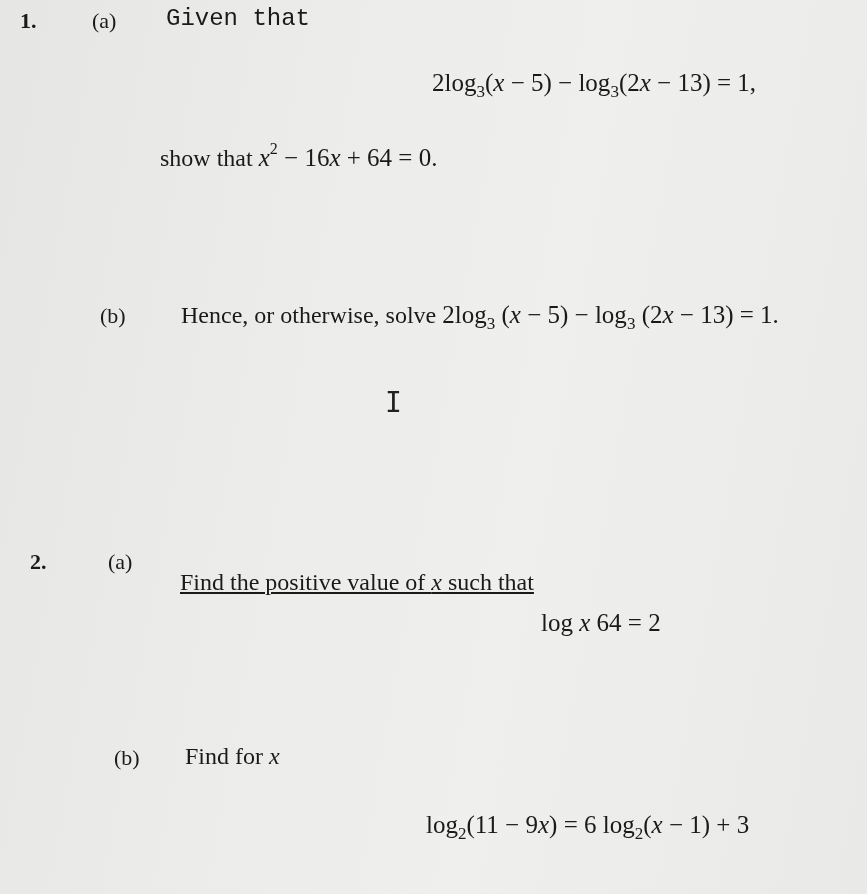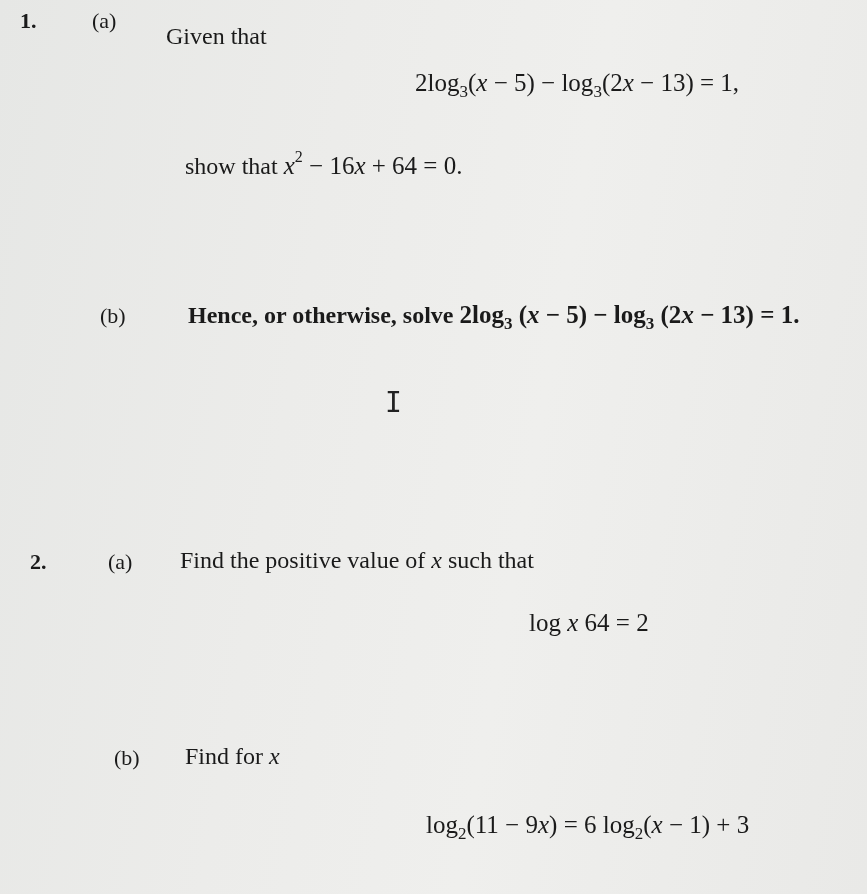--- a/index.html
+++ b/index.html
@@ -17,43 +17,43 @@
     .sub { font-size: 17px; position: relative; top: 6px; }
     .sup { font-size: 16px; position: relative; top: -12px; }
     i { font-style: italic; }
     .cursor { font-family: "DejaVu Sans Mono", monospace; font-size: 28px; color: #222; }
   </style>
 </head>
 <body>
 
 <div class="abs num" style="left:20px; top:8px;">1.</div>
 <div class="abs lbl" style="left:92px; top:8px;">(a)</div>
-<div class="abs txt" style="left:166px; top:23px;">Given that</div>
+<div class="abs txt" style="left:166px; top:5px;font-family:Liberation Mono, monospace;">Given that</div>
 
-<div class="abs eq" style="left:415px; top:69px;">
+<div class="abs eq" style="left:432px; top:69px;">
   <span>2log</span><span class="sub">3</span><span>(</span><i>x</i><span> − 5) − log</span><span class="sub">3</span><span>(2</span><i>x</i><span> − 13) = 1,</span>
 </div>
 
-<div class="abs txt" style="left:185px; top:144px;margin-top:8px;">
+<div class="abs txt" style="left:160px; top:144px;">
   <span>show that </span><span class="eq"><i>x</i><span class="sup">2</span><span> − 16</span><i>x</i><span> + 64 = 0.</span></span>
 </div>
 
 <div class="abs lbl" style="left:100px; top:303px;">(b)</div>
-<div class="abs txt" style="left:188px; top:301px;font-weight:bold;">
+<div class="abs txt" style="left:181px; top:301px;">
   <span>Hence, or otherwise, solve </span><span class="eq"><span>2log</span><span class="sub">3</span><span> (</span><i>x</i><span> − 5) − log</span><span class="sub">3</span><span> (2</span><i>x</i><span> − 13) = 1.</span></span>
 </div>
 
 <div class="abs cursor" style="left:385px; top:386px;">I</div>
 
 <div class="abs num" style="left:30px; top:549px;">2.</div>
 <div class="abs lbl" style="left:108px; top:549px;">(a)</div>
-<div class="abs txt" style="left:180px; top:547px;">
+<div class="abs txt" style="left:180px; top:569px;text-decoration:underline;">
   <span>Find the positive value of </span><i>x</i><span> such that</span>
 </div>
-<div class="abs eq" style="left:529px; top:609px;">
+<div class="abs eq" style="left:541px; top:609px;">
   <span>log </span><i>x</i><span> 64 = 2</span>
 </div>
 
 <div class="abs lbl" style="left:114px; top:745px;">(b)</div>
 <div class="abs txt" style="left:185px; top:743px;">
   <span>Find for </span><i>x</i>
 </div>
 <div class="abs eq" style="left:426px; top:811px;">
   <span>log</span><span class="sub">2</span><span>(11 − 9</span><i>x</i><span>) = 6 log</span><span class="sub">2</span><span>(</span><i>x</i><span> − 1) + 3</span>
 </div>

